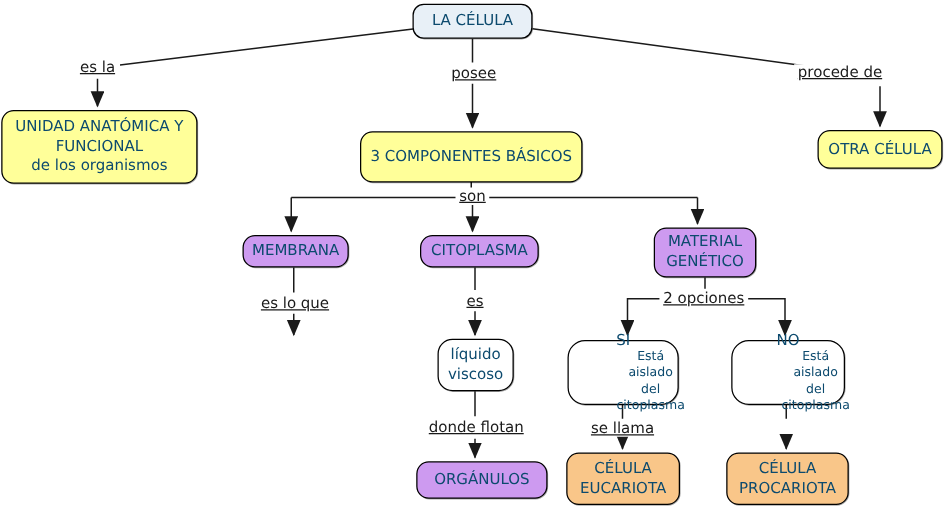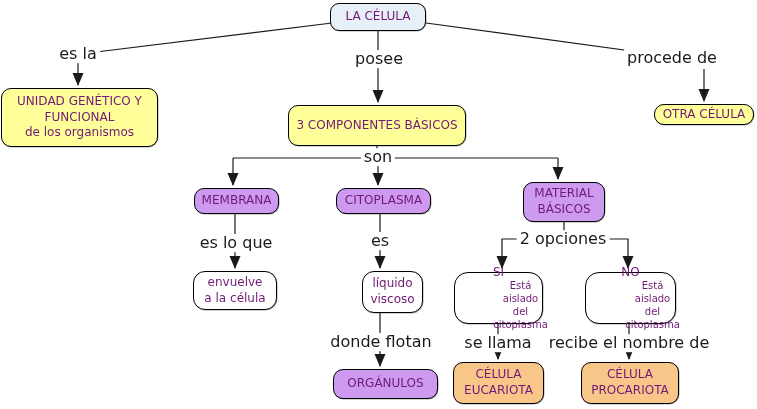--- a/index.html
+++ b/index.html
@@ -27,21 +27,21 @@
     box-sizing: border-box;
     border: 1px solid #000000;
     border-radius: 10px;
     display: flex;
     flex-direction: column;
     align-items: center;
     justify-content: center;
     text-align: center;
     font-size: 12px;
     line-height: 1.3;
-    color: #701a75;
+    color: #0c4a6e;
     white-space: pre-line;
     box-shadow: 0.5px 0.5px 0 rgba(0,0,0,0.35);
   }
   .node.blue   { background: #e8f0f7; }
   .node.yellow { background: #ffff99; }
   .node.purple { background: #cd9af0; }
   .node.orange { background: #f9c689; }
   .node.white  { background: #ffffff; }
   .node-title {
     font-size: 12px;
@@ -53,24 +53,25 @@
     line-height: 1.3;
     white-space: pre-line;
     margin-left: 44px;
   }
   .link-label {
     position: absolute;
     z-index: 3;
     transform: translate(-50%, -50%);
     background: #ffffff;
     padding: 0 3px;
-    font-size: 16px;
+    font-size: 12px;
     line-height: 1.1;
     color: #1a1a1a;
     white-space: nowrap;
+    text-decoration: underline;
   }
 </style>
 </head>
 <body>
 
 <div class="canvas">
 
   <svg class="connector-layer" width="757" height="409" viewBox="0 0 757 409">
     <defs>
       <marker id="arrow" markerUnits="userSpaceOnUse" markerWidth="14" markerHeight="12" refX="12" refY="5.5" orient="auto">
@@ -110,39 +111,37 @@
       <line x1="498" y1="324" x2="498" y2="335"></line>
       <line x1="498" y1="350" x2="498" y2="359" marker-end="url(#arrow)"></line>
 
       <line x1="629" y1="324" x2="629" y2="335"></line>
       <line x1="629" y1="350" x2="629" y2="359" marker-end="url(#arrow)"></line>
     </g>
   </svg>
 
   <div class="node blue" style="left:330px;top:3px;width:96px;height:28px;border-radius:9px">LA CÉLULA</div>
 
-  <div class="node yellow" style="left:1px;top:88px;width:157px;height:59px">UNIDAD GENÉTICO Y
+  <div class="node yellow" style="left:1px;top:88px;width:157px;height:59px">UNIDAD ANATÓMICA Y
 FUNCIONAL
 de los organismos</div>
 
   <div class="node yellow" style="left:288px;top:105px;width:178px;height:41px">3 COMPONENTES BÁSICOS</div>
 
-  <div class="node yellow" style="left:654px;top:104px;width:100px;height:21px">OTRA CÉLULA</div>
+  <div class="node yellow" style="left:654px;top:104px;width:100px;height:31px">OTRA CÉLULA</div>
 
   <div class="node purple" style="left:336px;top:188px;width:95px;height:26px">CITOPLASMA</div>
 
   <div class="node purple" style="left:194px;top:188px;width:85px;height:26px">MEMBRANA</div>
 
   <div class="node purple" style="left:523px;top:182px;width:82px;height:40px">MATERIAL
-BÁSICOS</div>
+GENÉTICO</div>
 
-  <div class="node white" style="left:193px;top:271px;width:84px;height:39px;border-radius:12px">envuelve
-a la célula</div>
 
-  <div class="node white" style="left:362px;top:271px;width:61px;height:42px;border-radius:12px">líquido
+  <div class="node white" style="left:350px;top:271px;width:61px;height:42px;border-radius:12px">líquido
 viscoso</div>
 
   <div class="node white" style="left:454px;top:272px;width:89px;height:52px;border-radius:14px">
     <div class="node-title">SI</div>
     <div class="node-sub">Está aislado
 del citoplasma</div>
   </div>
 
   <div class="node white" style="left:585px;top:272px;width:91px;height:52px;border-radius:14px">
     <div class="node-title">NO</div>
@@ -160,15 +159,14 @@
 
   <div class="link-label" style="left:78px;top:54px">es la</div>
   <div class="link-label" style="left:379px;top:59px">posee</div>
   <div class="link-label" style="left:672px;top:58px">procede de</div>
   <div class="link-label" style="left:378px;top:157px">son</div>
   <div class="link-label" style="left:236px;top:243px">es lo que</div>
   <div class="link-label" style="left:380px;top:241px">es</div>
   <div class="link-label" style="left:563px;top:239px">2 opciones</div>
   <div class="link-label" style="left:381px;top:342px">donde flotan</div>
   <div class="link-label" style="left:498px;top:343px">se llama</div>
-  <div class="link-label" style="left:629px;top:343px">recibe el nombre de</div>
 
 </div>
 
 </body></html>

